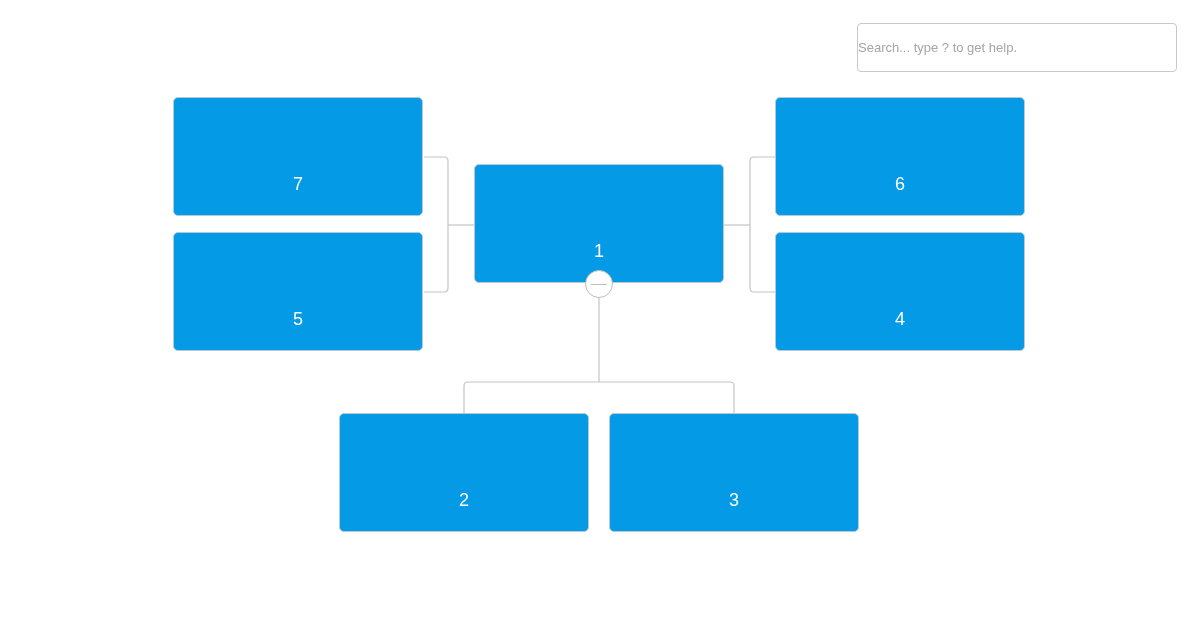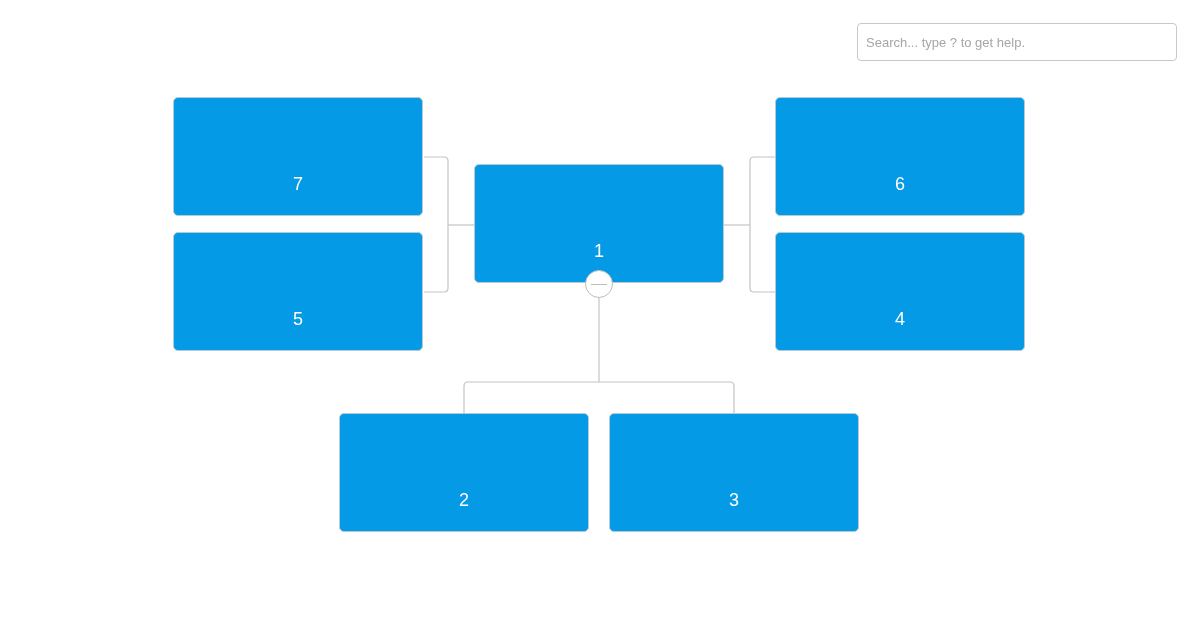--- a/index.html
+++ b/index.html
@@ -1,20 +1,20 @@
 <!DOCTYPE html>
 <html><head>
 <meta charset="utf-8">
 <style>
   html, body { margin:0; padding:0; background:#ffffff; }
   body { width:1200px; height:630px; position:relative; overflow:hidden; font-family:"Liberation Sans", sans-serif; }
   .search {
-    position:absolute; left:857px; top:23px; width:320px; height:38px; box-sizing:border-box;
+    position:absolute; left:857px; top:23px; width:320px; height:49px; box-sizing:border-box;
     border:1px solid #c8c8c8; border-radius:4px; background:#fff;
-    font-family:"Liberation Sans", sans-serif; font-size:13px; color:#333; padding:0 8px; outline:none;
+    font-family:"Liberation Sans", sans-serif; font-size:13px; color:#333; padding:0 0; outline:none;
   }
   .search::placeholder { color:#a6a6a6; }
   svg.links { position:absolute; left:0; top:0; }
   .node {
     position:absolute; width:250px; height:119px; box-sizing:border-box;
     background:#049ae5; border:1px solid #b9c9d4; border-radius:5px; cursor:pointer;
   }
   .node .label {
     position:absolute; left:0; right:0; bottom:20px; text-align:center;
     color:#ffffff; font-size:18px; font-family:"Liberation Sans", sans-serif;

